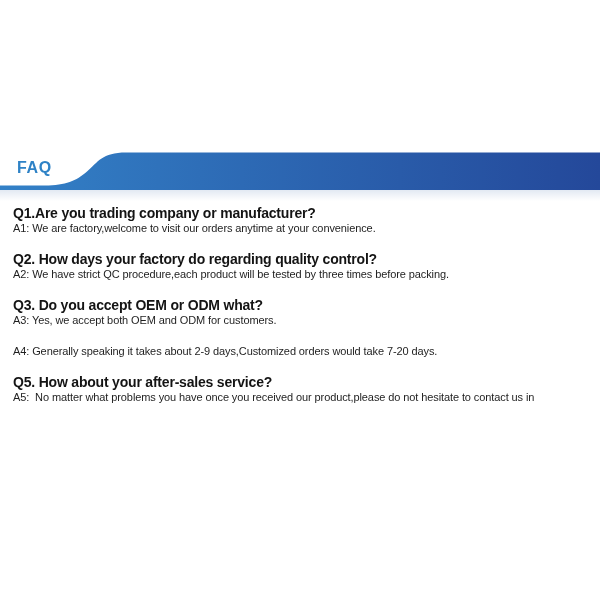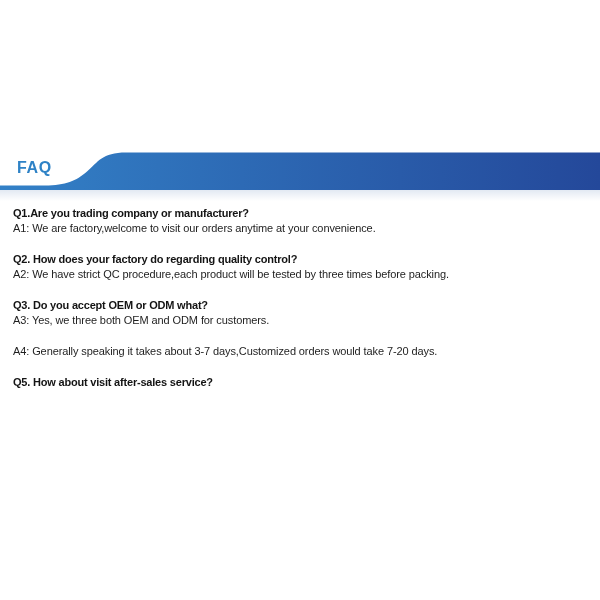--- a/index.html
+++ b/index.html
@@ -45,21 +45,21 @@
   }
   
   .content {
     position: absolute;
     left: 13px;
     top: 206px;
     width: 580px;
   }
   .qa { margin-bottom: 16px; }
   .q {
-    font-size: 11px;
+    font-size: 14px;
     line-height: 15px;
     font-weight: bold;
     letter-spacing: -0.2px;
     color: #141414;
     white-space: pre;
   }
   .a {
     font-size: 11px;
     line-height: 15px;
     letter-spacing: -0.1px;
@@ -89,31 +89,32 @@
   <span class="faq-title">FAQ</span>
 
   <div class="content">
 
     <div class="qa">
       <div class="q">Q1.Are you trading company or manufacturer?</div>
       <div class="a">A1: We are factory,welcome to visit our orders anytime at your convenience.</div>
     </div>
 
     <div class="qa">
-      <div class="q">Q2. How does your factory do regarding quality control?</div>
+      <div class="q">Q2. How days your factory do regarding quality control?</div>
       <div class="a">A2: We have strict QC procedure,each product will be tested by three times before packing.</div>
     </div>
 
     <div class="qa">
       <div class="q">Q3. Do you accept OEM or ODM what?</div>
-      <div class="a">A3: Yes, we three both OEM and ODM for customers.</div>
+      <div class="a">A3: Yes, we accept both OEM and ODM for customers.</div>
     </div>
 
     <div class="qa">
-      <div class="a">A4: Generally speaking it takes about 3-7 days,Customized orders would take 7-20 days.</div>
+      <div class="a">A4: Generally speaking it takes about 2-9 days,Customized orders would take 7-20 days.</div>
     </div>
 
     <div class="qa">
-      <div class="q">Q5. How about visit after-sales service?</div>
+      <div class="q">Q5. How about your after-sales service?</div>
+      <div class="a">A5:  No matter what problems you have once you received our product,please do not hesitate to contact us in</div>
     </div>
 
   </div>
 </div>
 
 </body></html>

